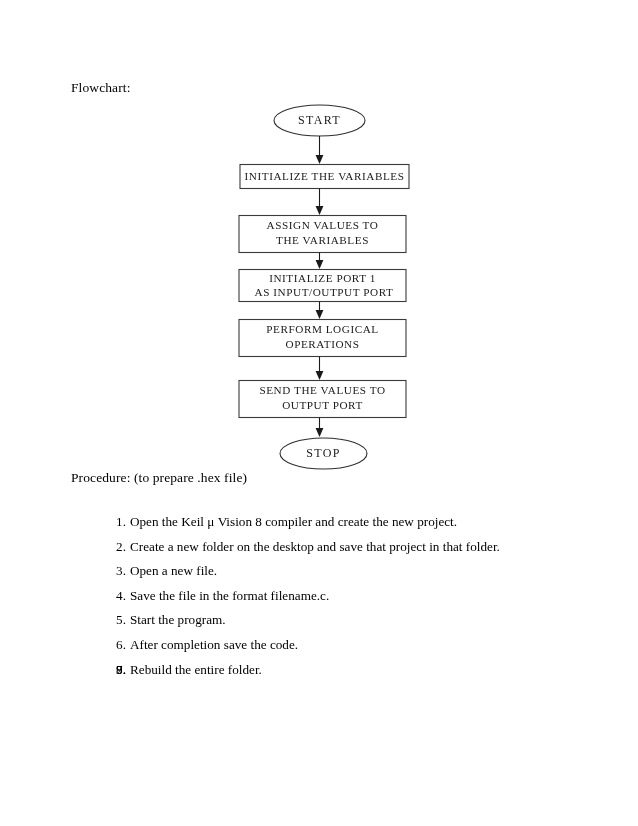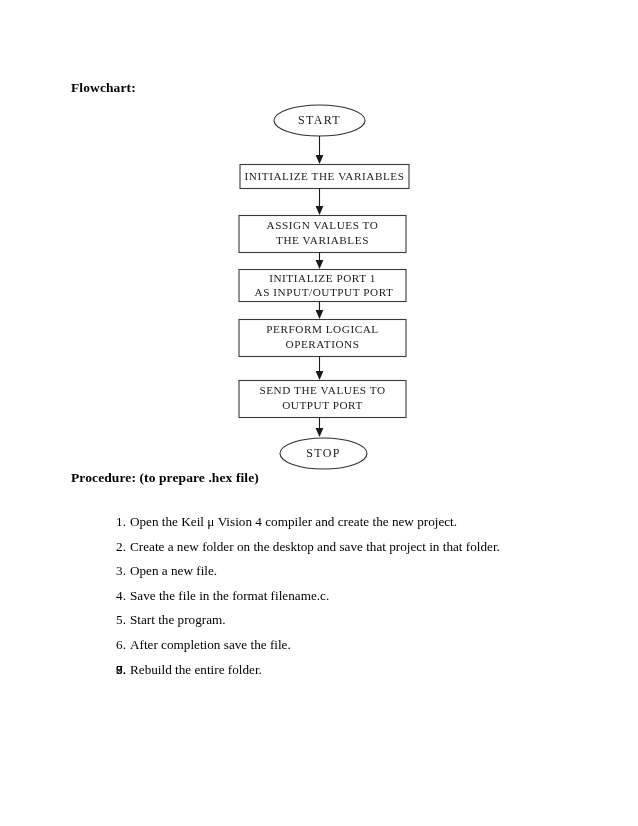--- a/index.html
+++ b/index.html
@@ -12,21 +12,21 @@
     height: 826px;
     position: relative;
     font-family: "Liberation Serif", "DejaVu Serif", serif;
     color: #000000;
     overflow: hidden;
   }
 
   
   .heading {
     position: absolute;
-    font-weight: bold;
+    font-weight: normal;
     font-size: 13.5px;
     letter-spacing: 0.1px;
     white-space: nowrap;
   }
   #flowchart-heading { left: 71px; top: 80px; }
   #procedure-heading { left: 71px; top: 470px; }
 
   
   #flowchart {
     position: absolute;
@@ -171,41 +171,41 @@
     </g>
 
   </svg>
 </div>
 
 <div class="heading" id="procedure-heading">Procedure: (to prepare .hex file)</div>
 
 <ol id="procedure-list">
   <li>
     <span class="num">1.</span>
-    <span class="txt">Open the Keil μ Vision 4 compiler and create the new project.</span>
+    <span class="txt">Open the Keil μ Vision 8 compiler and create the new project.</span>
   </li>
   <li>
     <span class="num">2.</span>
     <span class="txt">Create a new folder on the desktop and save that project in that folder.</span>
   </li>
   <li>
     <span class="num">3.</span>
     <span class="txt">Open a new file.</span>
   </li>
   <li>
     <span class="num">4.</span>
     <span class="txt">Save the file in the format filename.c.</span>
   </li>
   <li>
     <span class="num">5.</span>
     <span class="txt">Start the program.</span>
   </li>
   <li>
     <span class="num">6.</span>
-    <span class="txt">After completion save the file.</span>
+    <span class="txt">After completion save the code.</span>
   </li>
   <li>
     <span class="num">7.</span>
   </li>
   <li>
     <span class="num">8.</span>
   </li>
   <li>
     <span class="num">9.</span>
     <span class="txt">Rebuild the entire folder.</span>

